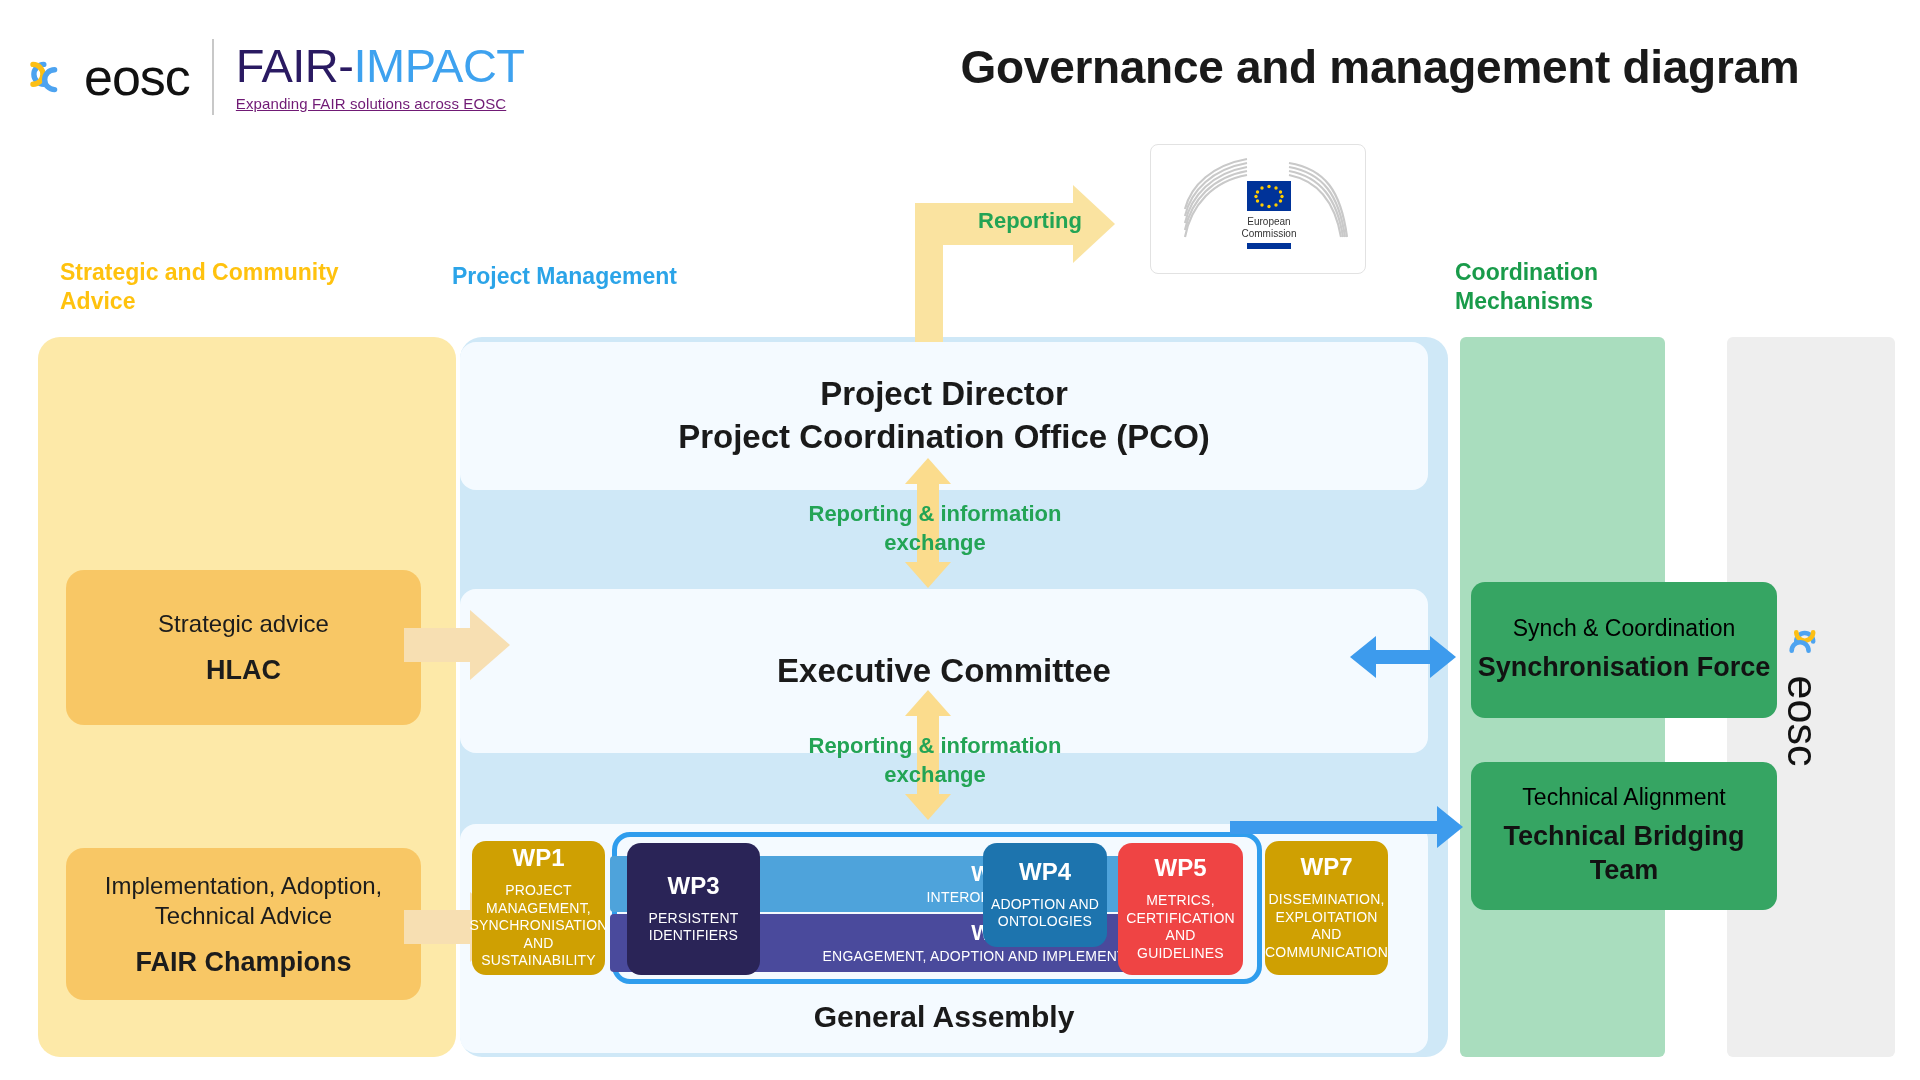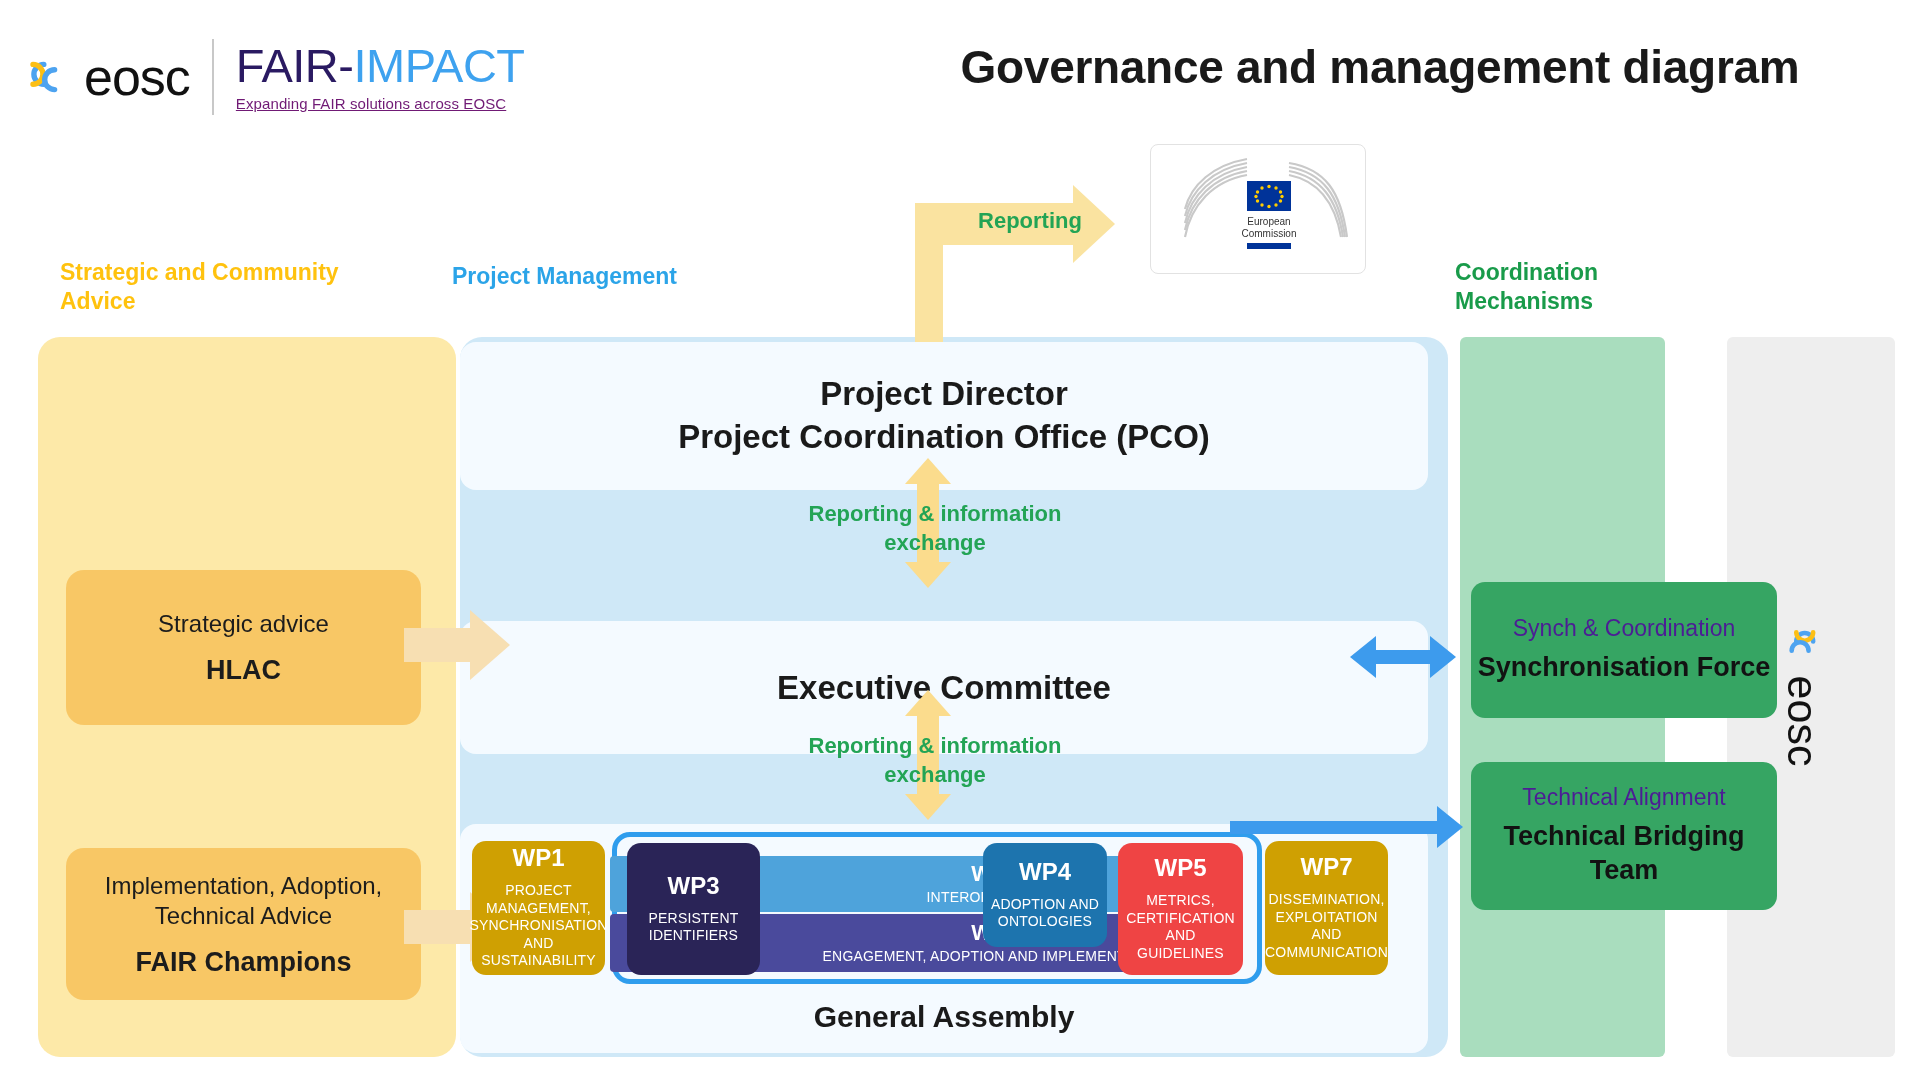--- a/index.html
+++ b/index.html
@@ -43,21 +43,21 @@
   .advice-card{background:#f8c765;border-radius:18px;display:flex;flex-direction:column;
     align-items:center;justify-content:center;text-align:center;color:#1c1c1c;}
   #card-hlac{left:66px;top:570px;width:355px;height:155px;}
   #card-champions{left:66px;top:848px;width:355px;height:152px;}
   .advice-sub{font-size:24px;font-weight:400;line-height:1.25;}
   .advice-name{font-size:27px;font-weight:bold;margin-top:16px;}
 
   
   .white-card{background:#f4faff;border-radius:16px;display:flex;align-items:center;justify-content:center;}
   #card-director{left:460px;top:342px;width:968px;height:148px;}
-  #card-exec{left:460px;top:589px;width:968px;height:133px;margin-top:32px;}
+  #card-exec{left:460px;top:589px;width:968px;height:164px;}
   #card-ga{left:460px;top:824px;width:968px;height:229px;}
   #director-text{text-align:center;font-size:33px;font-weight:bold;color:#1a1a1a;line-height:1.3;}
   #exec-text{font-size:33px;font-weight:bold;color:#1a1a1a;}
 
   
   #rep-elbow{left:915px;top:203px;width:28px;height:140px;background:#fae3a0;}
   #rep-bar{left:915px;top:203px;width:160px;height:42px;background:#fae3a0;border-radius:8px 0 0 8px;}
   #rep-head{left:1073px;top:185px;width:0;height:0;
     border-top:39px solid transparent;border-bottom:39px solid transparent;
     border-left:42px solid #fae3a0;}
@@ -99,21 +99,21 @@
     border-top:21px solid transparent;border-bottom:21px solid transparent;border-right:26px solid #3d9bed;}
   #ba2-bar{left:1230px;top:821px;width:212px;height:13px;background:#3d9bed;}
   #ba2-head{left:1437px;top:806px;width:0;height:0;
     border-top:21px solid transparent;border-bottom:21px solid transparent;border-left:26px solid #3d9bed;}
 
   
   .green-card{background:#36a563;border-radius:14px;display:flex;flex-direction:column;
     align-items:center;justify-content:center;text-align:center;}
   #card-sync{left:1471px;top:582px;width:306px;height:136px;}
   #card-tbt{left:1471px;top:762px;width:306px;height:148px;}
-  .green-sub{font-size:23px;color:#4c1d95;font-weight:400;line-height:1.2;}
+  .green-sub{font-size:23px;color:#000000;font-weight:400;line-height:1.2;}
   .green-name{font-size:27px;color:#121212;font-weight:bold;line-height:1.25;margin-top:8px;}
 
   
   #eosc-rot{left:1768px;top:560px;width:70px;height:270px;
     display:flex;align-items:center;justify-content:center;}
   #eosc-rot-inner{transform:rotate(90deg);display:flex;align-items:center;gap:5px;
     transform-origin:center center;white-space:nowrap;}
   #eosc-rot-word{font-size:43px;color:#111;line-height:1;}
 
   

